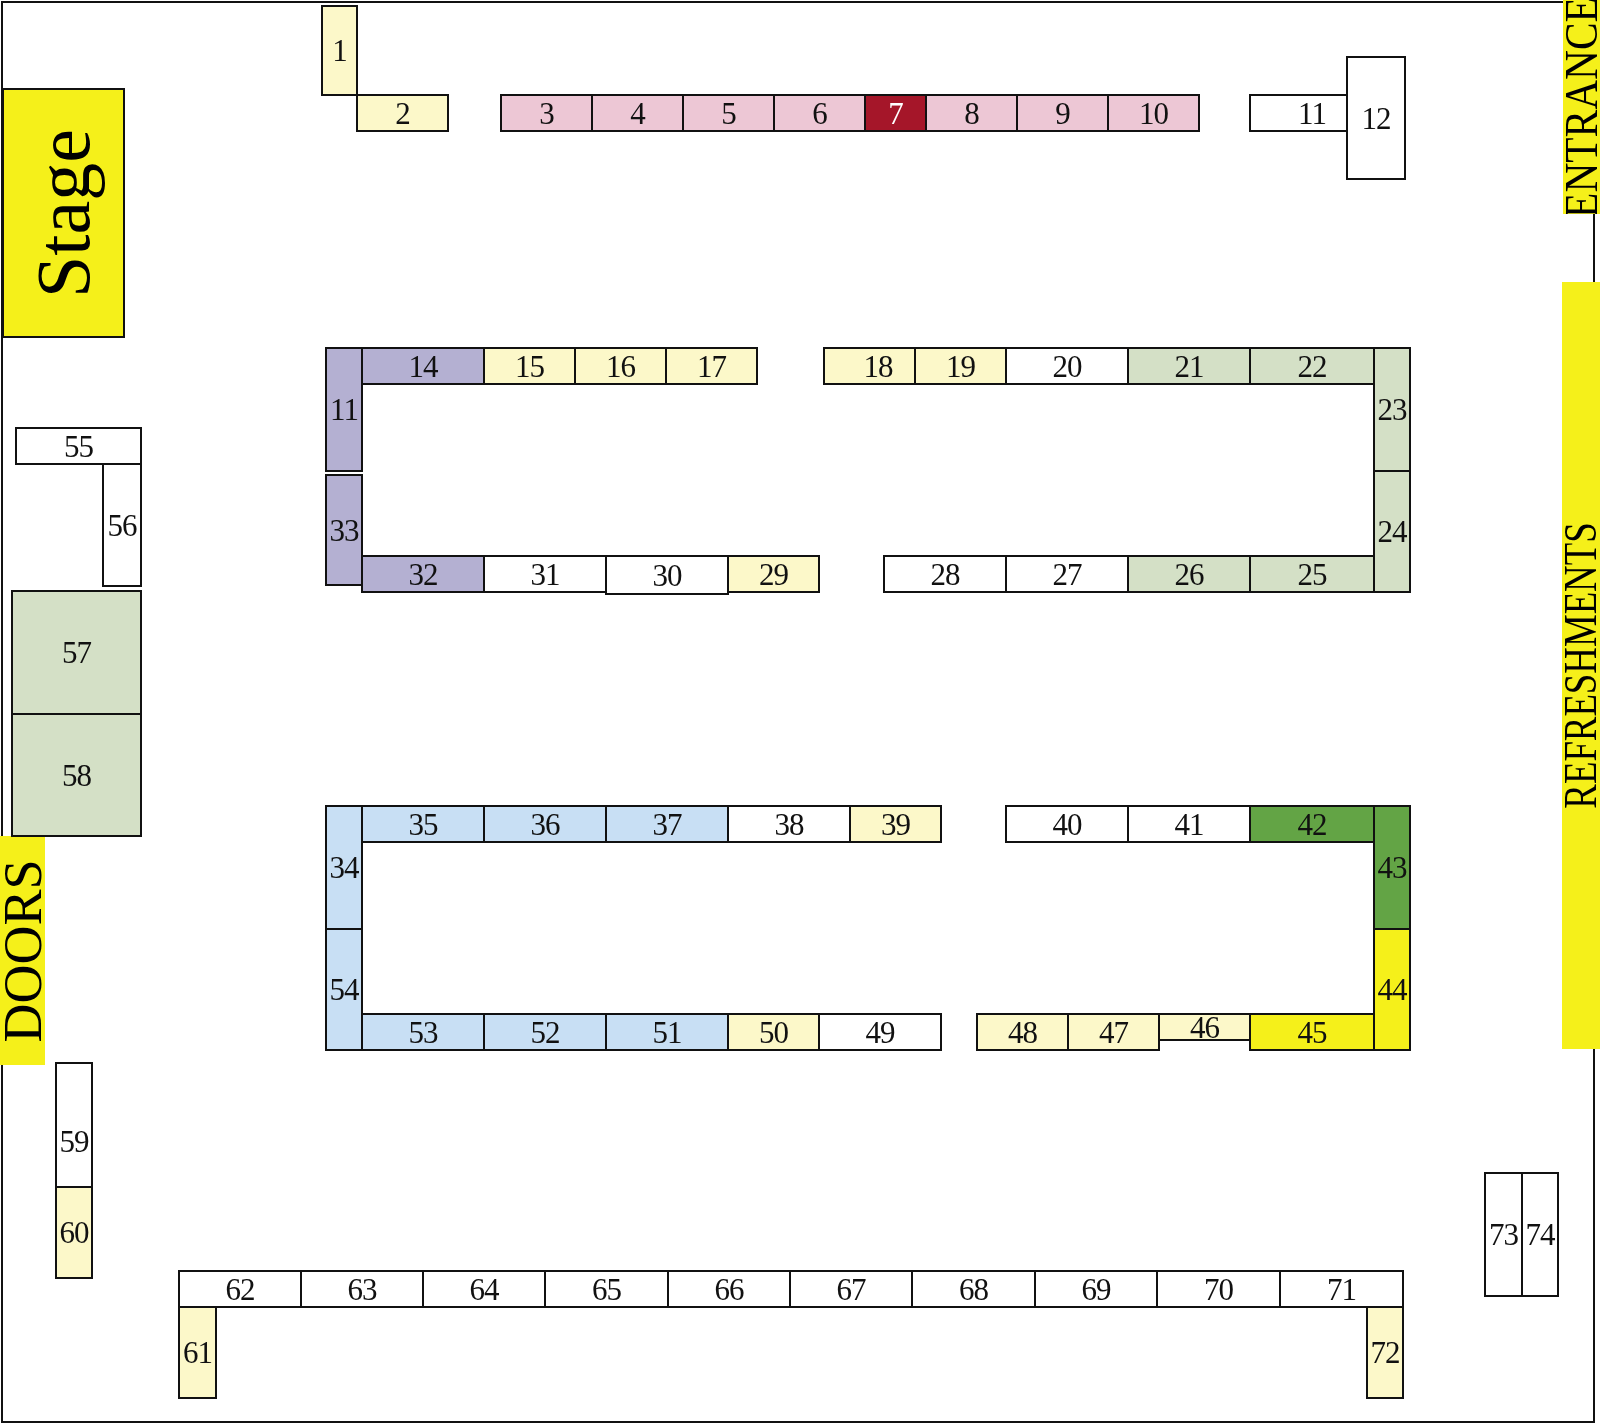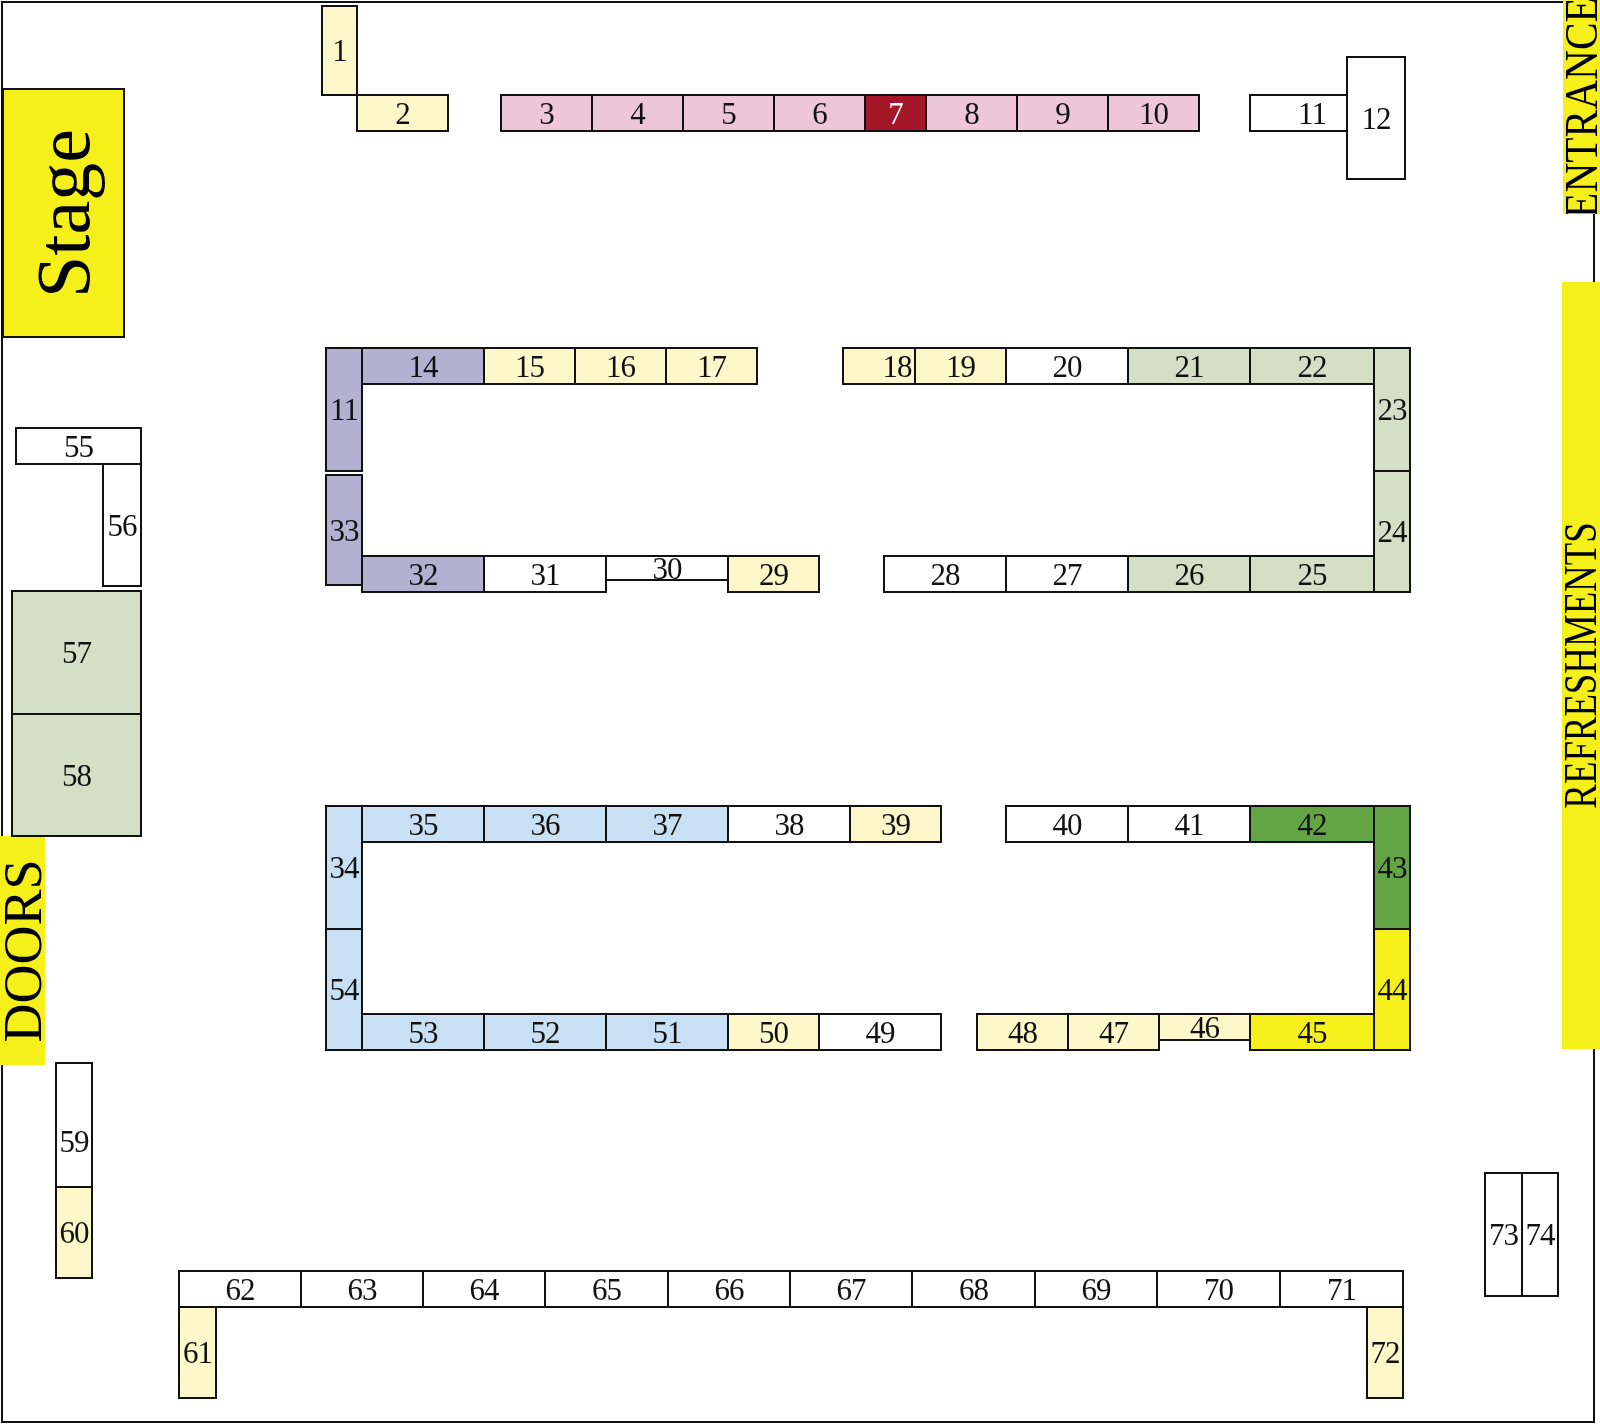--- a/index.html
+++ b/index.html
@@ -63,33 +63,33 @@
       <div class="stall c-pink" style="left: 925px; top: 94px; width: 93px; height: 38px;">8</div>
       <div class="stall c-pink" style="left: 1016px; top: 94px; width: 93px; height: 38px;">9</div>
       <div class="stall c-pink" style="left: 1107px; top: 94px; width: 93px; height: 38px;">10</div>
       <div class="stall c-white" style="left: 1249px; top: 94px; width: 126px; height: 38px;">11</div>
       <div class="stall c-white" style="left: 1346px; top: 8px; width: 60px; height: 124px; margin-top: 48px;">12</div>
       <div class="stall c-lavender" style="left: 325px; top: 347px; width: 38px; height: 125px;">11</div>
       <div class="stall c-lavender" style="left: 361px; top: 347px; width: 124px; height: 38px;">14</div>
       <div class="stall c-cream" style="left: 483px; top: 347px; width: 93px; height: 38px;">15</div>
       <div class="stall c-cream" style="left: 574px; top: 347px; width: 93px; height: 38px;">16</div>
       <div class="stall c-cream" style="left: 665px; top: 347px; width: 93px; height: 38px;">17</div>
-      <div class="stall c-cream" style="left: 842px; top: 347px; width: 110px; height: 38px;">18</div>
+      <div class="stall c-cream" style="left: 823px; top: 347px; width: 110px; height: 38px;">18</div>
       <div class="stall c-cream" style="left: 914px; top: 347px; width: 93px; height: 38px;">19</div>
       <div class="stall c-white" style="left: 1005px; top: 347px; width: 124px; height: 38px;">20</div>
       <div class="stall c-sage" style="left: 1127px; top: 347px; width: 124px; height: 38px;">21</div>
       <div class="stall c-sage" style="left: 1249px; top: 347px; width: 126px; height: 38px;">22</div>
       <div class="stall c-sage" style="left: 1373px; top: 347px; width: 38px; height: 125px;">23</div>
       <div class="stall c-sage" style="left: 1373px; top: 470px; width: 38px; height: 123px;">24</div>
       <div class="stall c-sage" style="left: 1249px; top: 555px; width: 126px; height: 38px;">25</div>
       <div class="stall c-sage" style="left: 1127px; top: 555px; width: 124px; height: 38px;">26</div>
       <div class="stall c-white" style="left: 1005px; top: 555px; width: 124px; height: 38px;">27</div>
       <div class="stall c-white" style="left: 883px; top: 555px; width: 124px; height: 38px;">28</div>
       <div class="stall c-cream" style="left: 727px; top: 555px; width: 93px; height: 38px;">29</div>
-      <div class="stall c-white" style="left: 605px; top: 555px; width: 124px; height: 26px;">30</div>
+      <div class="stall c-white" style="left: 605px; top: 555px; width: 124px; height: 40px;">30</div>
       <div class="stall c-white" style="left: 483px; top: 555px; width: 124px; height: 38px;">31</div>
       <div class="stall c-lavender" style="left: 361px; top: 555px; width: 124px; height: 38px;">32</div>
       <div class="stall c-lavender" style="left: 325px; top: 474px; width: 38px; height: 112px;">33</div>
       <div class="stall c-blue" style="left: 325px; top: 805px; width: 38px; height: 125px;">34</div>
       <div class="stall c-blue" style="left: 361px; top: 805px; width: 124px; height: 38px;">35</div>
       <div class="stall c-blue" style="left: 483px; top: 805px; width: 124px; height: 38px;">36</div>
       <div class="stall c-blue" style="left: 605px; top: 805px; width: 124px; height: 38px; text-align: center;">37</div>
       <div class="stall c-white" style="left: 727px; top: 805px; width: 124px; height: 38px;">38</div>
       <div class="stall c-cream" style="left: 849px; top: 805px; width: 93px; height: 38px;">39</div>
       <div class="stall c-white" style="left: 1005px; top: 805px; width: 124px; height: 38px;">40</div>

